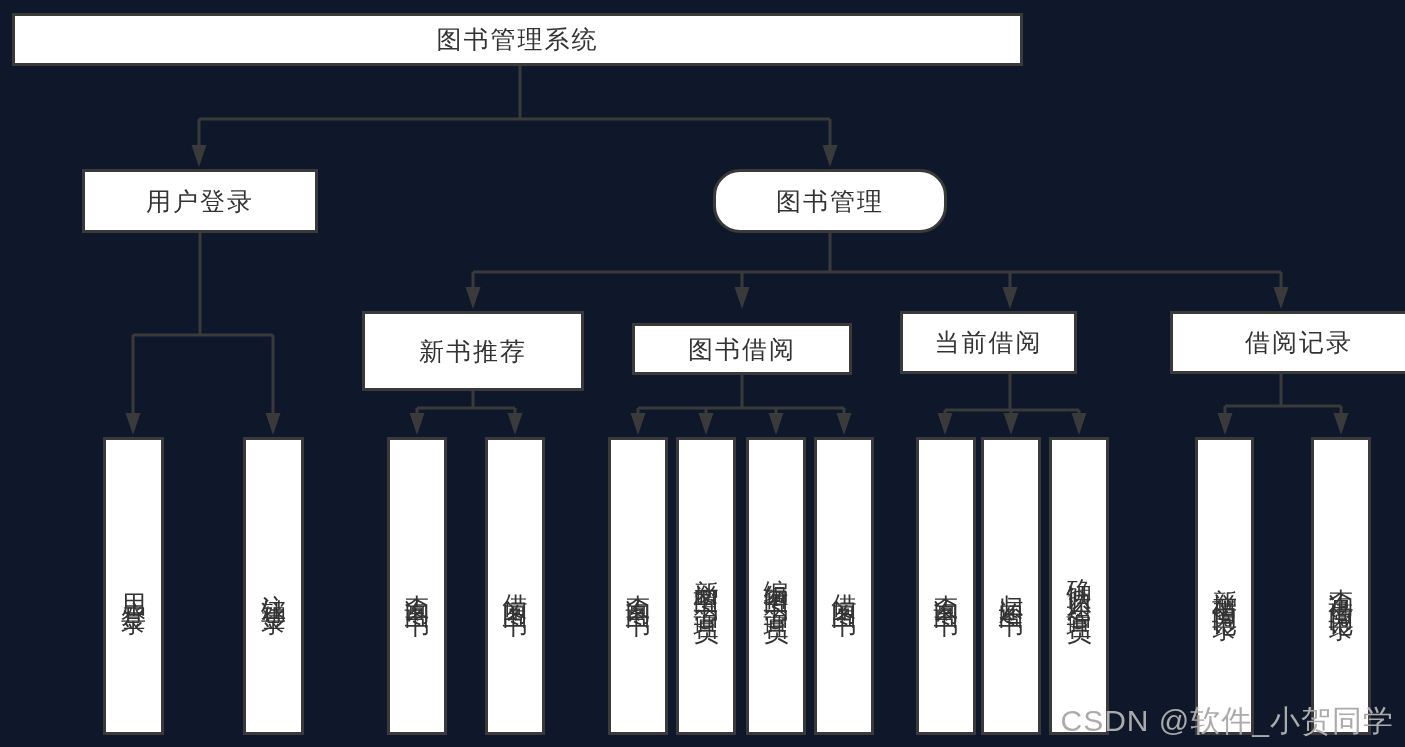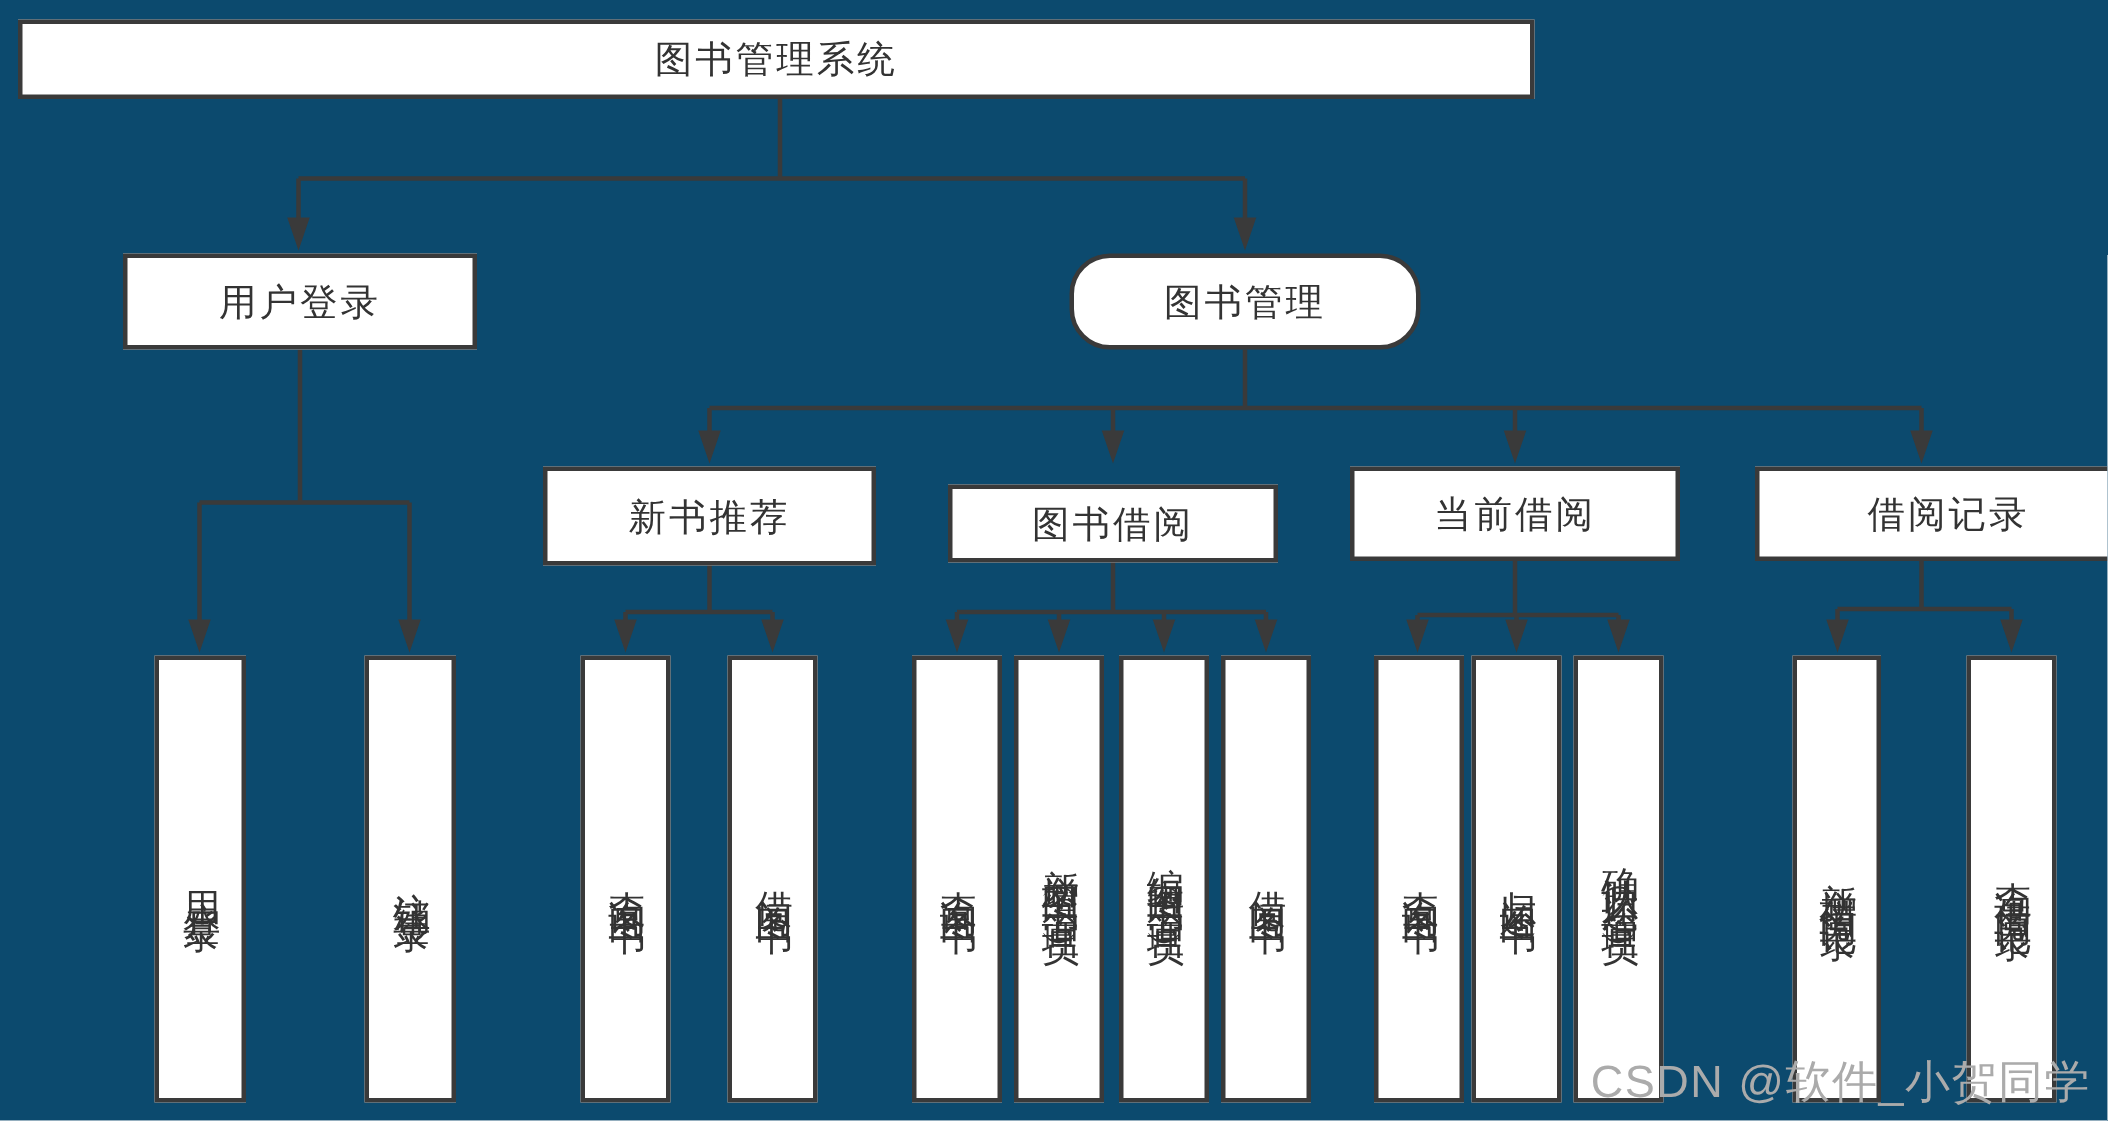--- a/index.html
+++ b/index.html
@@ -5,21 +5,21 @@
   html, body {
     margin: 0;
     padding: 0;
     background: #ffffff;
     font-family: "Liberation Sans", "DejaVu Sans", sans-serif;
   }
   .canvas {
     position: relative;
     width: 1405px;
     height: 747px;
-    background: #0c4a6e;
+    background: #0f172a;
     overflow: hidden;
   }
   .connectors {
     position: absolute;
     left: 0;
     top: 0;
     width: 1405px;
     height: 747px;
     z-index: 1;
   }
@@ -121,27 +121,27 @@
     <span class="label">图书管理系统</span>
   </div>
 
   <div class="node h" style="left:82px; top:169px; width:236px; height:64px;">
     <span class="label">用户登录</span>
   </div>
   <div class="node h" style="left:713px; top:169px; width:234px; height:64px;border-radius:27px;">
     <span class="label">图书管理</span>
   </div>
 
-  <div class="node h" style="left:362px; top:311px; width:222px; height:66px;">
+  <div class="node h" style="left:362px; top:311px; width:222px; height:80px;">
     <span class="label">新书推荐</span>
   </div>
   <div class="node h" style="left:632px; top:323px; width:220px; height:52px;">
     <span class="label">图书借阅</span>
   </div>
-  <div class="node h" style="left:900px; top:311px; width:220px; height:63px;">
+  <div class="node h" style="left:900px; top:311px; width:177px; height:63px;">
     <span class="label">当前借阅</span>
   </div>
   <div class="node h" style="left:1170px; top:311px; width:258px; height:63px;">
     <span class="label">借阅记录</span>
   </div>
 
   <div class="node v" style="left:103px; top:437px; width:61px; height:298px;">
     <span class="label">用户登录</span>
   </div>
   <div class="node v" style="left:243px; top:437px; width:61px; height:298px;">

